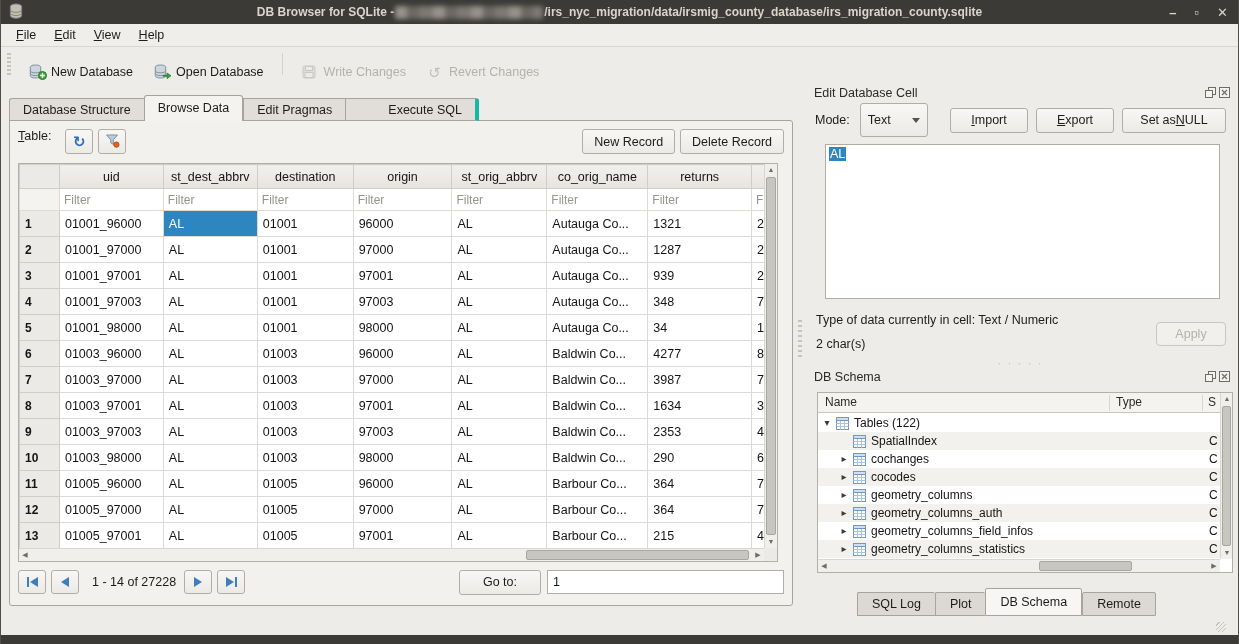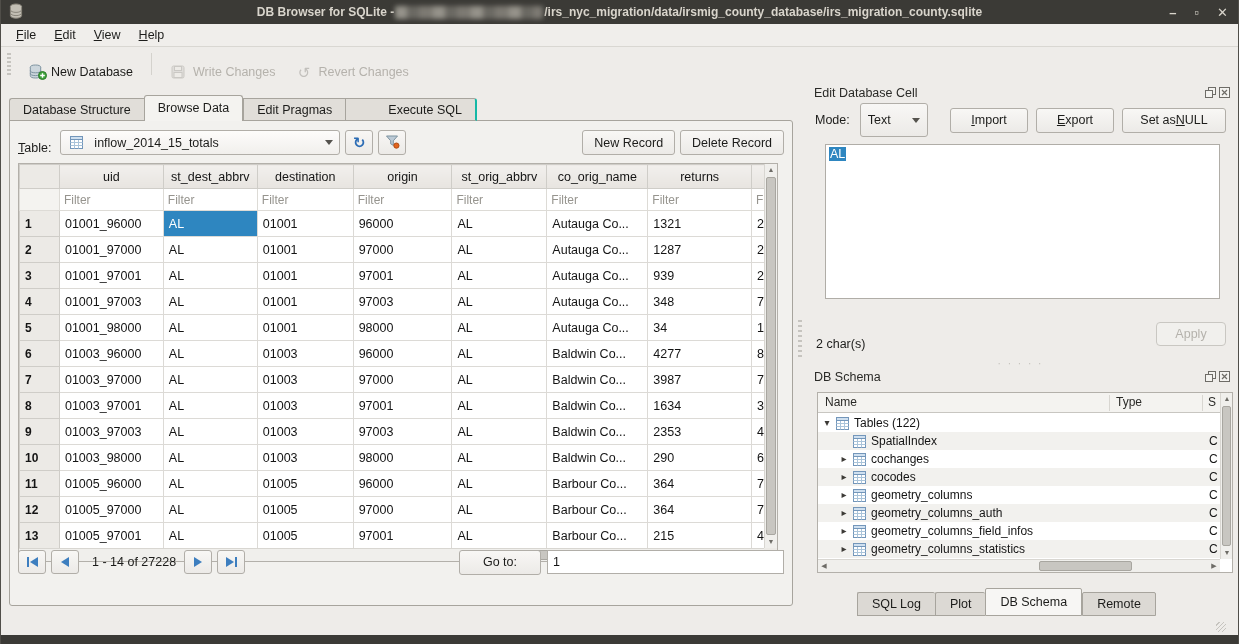--- a/index.html
+++ b/index.html
@@ -41,28 +41,28 @@
   .tsep{width:1px;height:22px;background:#d4d2cd;margin:0 8px;}
   .tool-icon{position:relative;width:17px;height:17px;display:inline-block;}
   .tool-icon .badge{position:absolute;right:-2px;bottom:-2px;}
   .revert-glyph{font-size:15px;color:#8e8c86;line-height:17px;display:inline-block;width:17px;text-align:center;}
 
   
   .main-tabs{position:absolute;top:98px;left:8px;display:flex;z-index:4;}
   .mtab{height:23px;line-height:22px;padding:0 13px;font-size:12.5px;color:#1c1c1a;background:#e1ded9;
         border:1px solid #a7a49d;border-right:none;}
   .mtab:first-child{border-top-left-radius:3px;}
-  .mtab:last-child{border-right:2px solid #14b8a6;border-top-right-radius:3px;padding-left:42px;}
+  .mtab:last-child{border-right:4px solid #14b8a6;border-top-right-radius:3px;padding-left:42px;}
   .mtab.active{background:#f4f3f0;height:26px;margin-top:-3px;line-height:25px;
                border:1px solid #a7a49d;border-bottom:none;border-radius:3px 3px 0 0;}
 
   
   .left-panel{position:absolute;top:120px;left:8px;width:784px;height:486px;background:#f2f1ee;
               border:1px solid #a7a49d;border-radius:0 3px 3px 3px;}
-  .browse-controls{position:absolute;top:8px;left:8px;right:8px;height:26px;display:flex;align-items:flex-end;font-size:12.5px;color:#1c1c1a;}
+  .browse-controls{position:absolute;top:8px;left:8px;right:8px;height:26px;display:flex;align-items:flex-start;font-size:12.5px;color:#1c1c1a;}
   .table-label{margin-right:9px;}
   .table-combo{display:flex;align-items:center;width:280px;height:25px;background:linear-gradient(#fdfcfb,#f1efec);
                border:1px solid #b1aea8;border-radius:3px;padding:0 6px;gap:6px;}
   .combo-text{flex:1;white-space:nowrap;overflow:hidden;}
   .chev{width:0;height:0;border-left:4px solid transparent;border-right:4px solid transparent;border-top:5px solid #55534e;}
   .icon-btn{width:28px;height:25px;border:1px solid #b1aea8;border-radius:3px;background:linear-gradient(#f8f7f5,#eceae7);
             display:flex;align-items:center;justify-content:center;margin-left:5px;}
   .refresh-glyph{color:#2d6db5;font-size:15px;font-weight:bold;line-height:1;}
   .btn{height:25px;border:1px solid #b1aea8;border-radius:3px;background:linear-gradient(#f8f7f5,#eceae7);
        display:flex;align-items:center;justify-content:center;padding:0 11px;font-size:12.5px;color:#1c1c1a;white-space:nowrap;}
@@ -85,21 +85,21 @@
   .rownum{height:26px;background:#eceae6;border:1px solid #cfcdc8;font-weight:bold;font-size:12px;padding:0 5px;
           white-space:nowrap;overflow:hidden;}
   .vscroll{position:absolute;top:0;right:0;width:13px;bottom:13px;background:#f0efec;border-left:1px solid #d8d6d1;}
   .hscroll{position:absolute;left:0;right:13px;bottom:0;height:13px;background:#f0efec;border-top:1px solid #d8d6d1;}
   .sb-arrow{position:absolute;color:#6e6c67;font-size:7px;line-height:12px;text-align:center;width:12px;height:12px;}
   .vthumb{position:absolute;left:1px;right:1px;background:#c8c6c1;border:1px solid #a8a6a0;border-radius:2px;}
   .hthumb{position:absolute;top:1px;bottom:1px;background:#c8c6c1;border:1px solid #a8a6a0;border-radius:2px;}
   .corner-box{position:absolute;right:0;bottom:0;width:13px;height:13px;background:#eceae6;}
 
   
-  .pag{position:absolute;top:428px;left:8px;right:8px;height:26px;display:flex;align-items:center;font-size:12.5px;color:#1c1c1a;}
+  .pag{position:absolute;top:448px;left:8px;right:8px;height:26px;display:flex;align-items:center;font-size:12.5px;color:#1c1c1a;}
   .pbtn{width:28px;height:24px;border:1px solid #b1aea8;border-radius:3px;background:linear-gradient(#f8f7f5,#eceae7);
         display:flex;align-items:center;justify-content:center;gap:1px;margin-right:5px;}
   .tri-l{width:0;height:0;border-top:5px solid transparent;border-bottom:5px solid transparent;border-right:8px solid var(--nav-color);}
   .tri-r{width:0;height:0;border-top:5px solid transparent;border-bottom:5px solid transparent;border-left:8px solid var(--nav-color);}
   .nav-bar{width:2px;height:10px;background:var(--nav-color);}
   .range-label{margin:0 8px;}
   .goto-btn{margin-left:auto;width:82px;}
   .goto-input{width:237px;height:24px;border:1px solid #b1aea8;background:#fff;font-size:12.5px;padding:0 5px;margin-left:6px;outline:none;color:#141414;}
 
   
@@ -192,20 +192,33 @@
           <path d="M2.3 3.4 v8.2 a5.2 2.4 0 0 0 10.4 0 v-8.2" fill="#ccd6dc" stroke="#7d93a0"></path>
           <path d="M2.3 6.4 a5.2 2.4 0 0 0 10.4 0 M2.3 9.2 a5.2 2.4 0 0 0 10.4 0" fill="none" stroke="#7d93a0"></path>
         </svg>
         <span class="badge"><svg width="9" height="9" viewBox="0 0 9 9">
           <circle cx="4.5" cy="4.5" r="4" fill="#3fa33c" stroke="#2c7a2a"></circle>
           <path d="M4.5 2.2 v4.6 M2.2 4.5 h4.6" stroke="#fff" stroke-width="1.4"></path>
         </svg></span>
       </span>
       <span>New Database</span>
     </span>
+    <span class="tbtn">
+      <span class="tool-icon">
+        <svg width="16" height="16" viewBox="0 0 16 16">
+          <ellipse cx="7.5" cy="3.4" rx="5.2" ry="2.4" fill="#ccd6dc" stroke="#7d93a0"></ellipse>
+          <path d="M2.3 3.4 v8.2 a5.2 2.4 0 0 0 10.4 0 v-8.2" fill="#ccd6dc" stroke="#7d93a0"></path>
+          <path d="M2.3 6.4 a5.2 2.4 0 0 0 10.4 0 M2.3 9.2 a5.2 2.4 0 0 0 10.4 0" fill="none" stroke="#7d93a0"></path>
+        </svg>
+        <span class="badge"><svg width="10" height="9" viewBox="0 0 10 9">
+          <path d="M1 4.5 h4 V2 l4 2.8 -4 2.8 V5.2 h-4 z" fill="#3fa33c" stroke="#2c7a2a" stroke-width="0.8"></path>
+        </svg></span>
+      </span>
+      <span>Open Database</span>
+    </span>
     <span class="tsep"></span>
     <span class="tbtn disabled">
       <span class="tool-icon">
         <svg width="16" height="16" viewBox="0 0 16 16">
           <rect x="2" y="2" width="12" height="12" rx="1.5" fill="#cfcdc8" stroke="#a09e98"></rect>
           <rect x="4.5" y="2.5" width="7" height="4" fill="#eceae6" stroke="#a09e98"></rect>
           <rect x="4" y="8.5" width="8" height="5" fill="#eceae6" stroke="#a09e98"></rect>
         </svg>
       </span>
       <span>Write Changes</span>
@@ -221,35 +234,20 @@
   <div class="main-tabs">
     <span class="mtab">Database Structure</span>
     <span class="mtab active">Browse Data</span>
     <span class="mtab">Edit Pragmas</span>
     <span class="mtab">Execute SQL</span>
   </div>
 
   <div class="left-panel">
     <div class="browse-controls">
       <span class="table-label"><u>T</u>able:</span>
-      <span class="table-combo">
-        <span class="ticon">
-            <svg width="13" height="13" viewBox="0 0 13 13">
-              <rect x="0.5" y="0.5" width="12" height="12" fill="#ffffff" stroke="#7396ba"></rect>
-              <rect x="1" y="1" width="11" height="2.6" fill="#cfe0f0"></rect>
-              <line x1="4.5" y1="3.5" x2="4.5" y2="12.5" stroke="#aac4da"></line>
-              <line x1="8.5" y1="3.5" x2="8.5" y2="12.5" stroke="#aac4da"></line>
-              <line x1="0.5" y1="3.5" x2="12.5" y2="3.5" stroke="#7396ba"></line>
-              <line x1="0.5" y1="6.5" x2="12.5" y2="6.5" stroke="#aac4da"></line>
-              <line x1="0.5" y1="9.5" x2="12.5" y2="9.5" stroke="#aac4da"></line>
-            </svg>
-          </span>
-        <span class="combo-text">inflow_2014_15_totals</span>
-        <span class="chev"></span>
-      </span>
       <span class="icon-btn">
         <span class="refresh-glyph">↻</span>
       </span>
       <span class="icon-btn">
         <span>
           <svg width="15" height="15" viewBox="0 0 15 15">
             <path d="M1.5 2 h11 l-4.2 4.8 v4.6 l-2.6 -1.6 V6.8 z" fill="#bccad6" stroke="#7d93a0"></path>
             <circle cx="11.4" cy="11.6" r="2.6" fill="#e2641e" stroke="#b04a12"></circle>
           </svg>
         </span>
@@ -505,20 +503,21 @@
       </span>
       <span class="btn push" style="width:78px;"><u>I</u>mport</span>
       <span class="btn gap8" style="width:78px;"><u>E</u>xport</span>
       <span class="btn gap8" style="width:104px;">Set as <u>N</u>ULL</span>
     </div>
 
     <div class="cell-editor">
       <span class="cell-sel-text">AL</span>
     </div>
 
+    <span class="type-info">Type of data currently in cell: Text / Numeric</span>
     <span class="char-count">2 char(s)</span>
     <span class="apply-btn">Apply</span>
 
     <span class="hsplit-dots">· · · · ·</span>
 
     <span class="dock-title schema-title-row" style="top:288px;">DB Schema</span>
     <span class="dock-icons" style="top:289px;">
       <span>
         <svg width="11" height="11" viewBox="0 0 11 11">
             <rect x="3.5" y="0.5" width="7" height="7" fill="#f4f3f0" stroke="#6e6c67"></rect>

